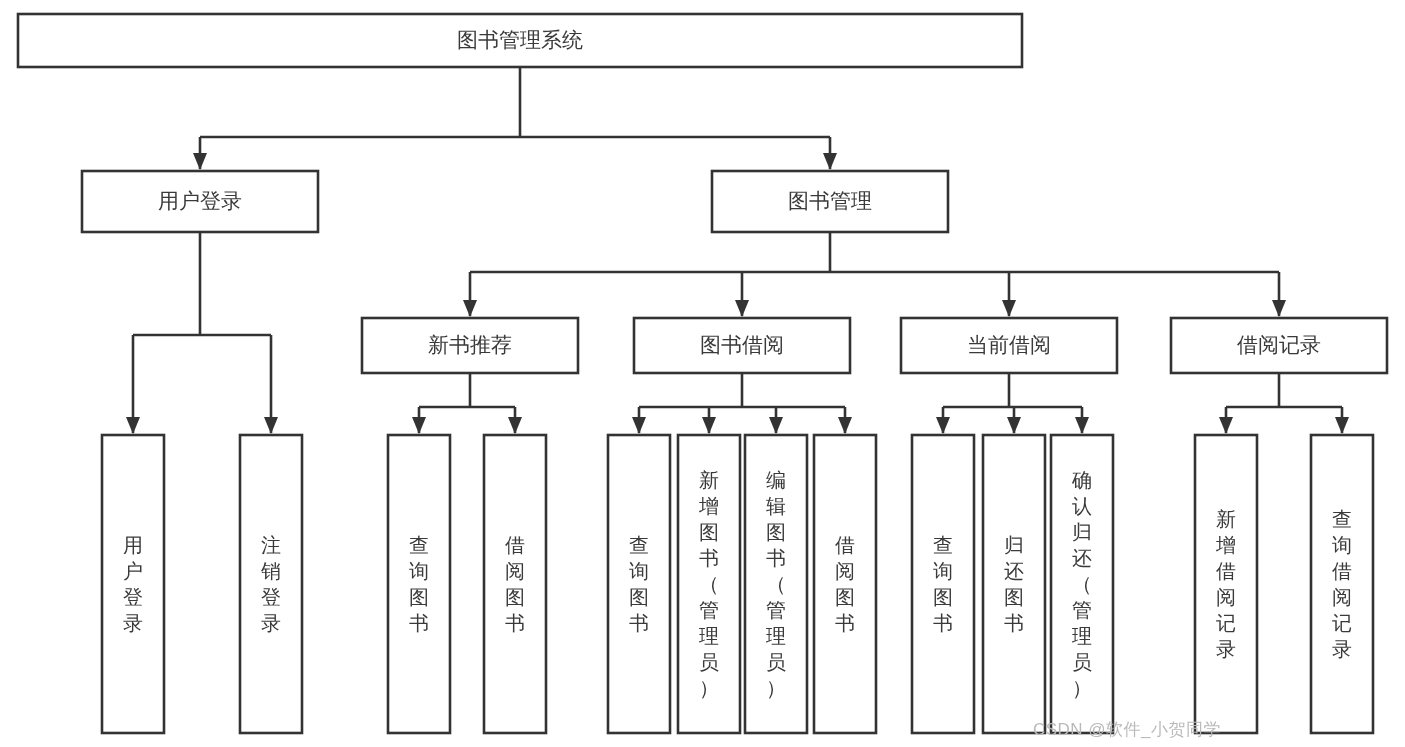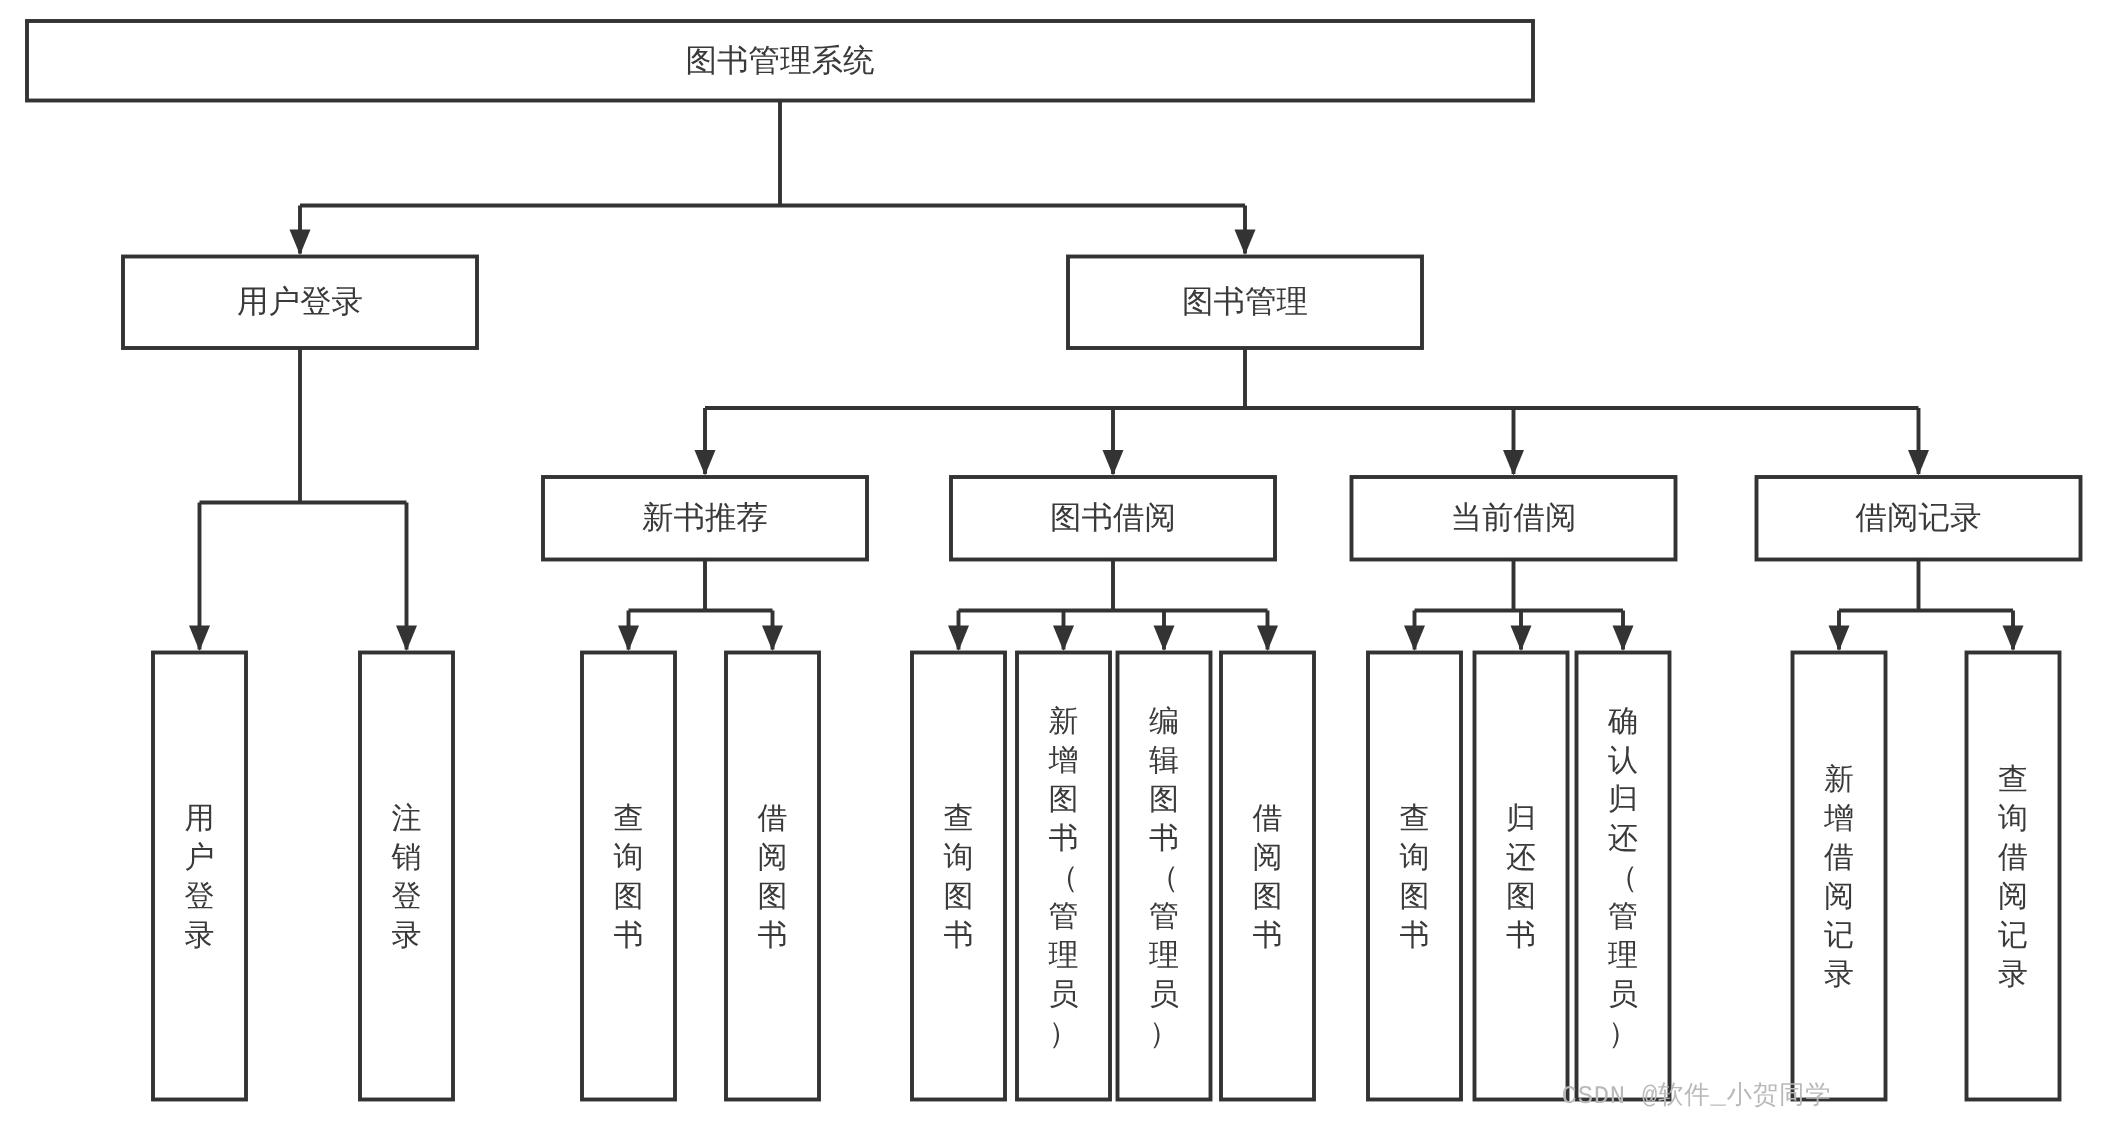--- a/index.html
+++ b/index.html
@@ -51,21 +51,21 @@
   .node-label-v {
     fill: #3a3a3a;
     font-family: "Liberation Sans", "DejaVu Sans", sans-serif;
     font-size: 20px;
     text-anchor: middle;
   }
   .watermark {
     position: absolute;
     right: 12px;
     bottom: 6px;
-    font-family: Liberation Mono, monospace;
+    font-family: Liberation Sans, sans-serif;
     font-size: 17px;
     color: #b9b9b9;
     letter-spacing: 0.5px;
     white-space: nowrap;
     user-select: none;
   }
 </style>
 </head>
 <body>
 

